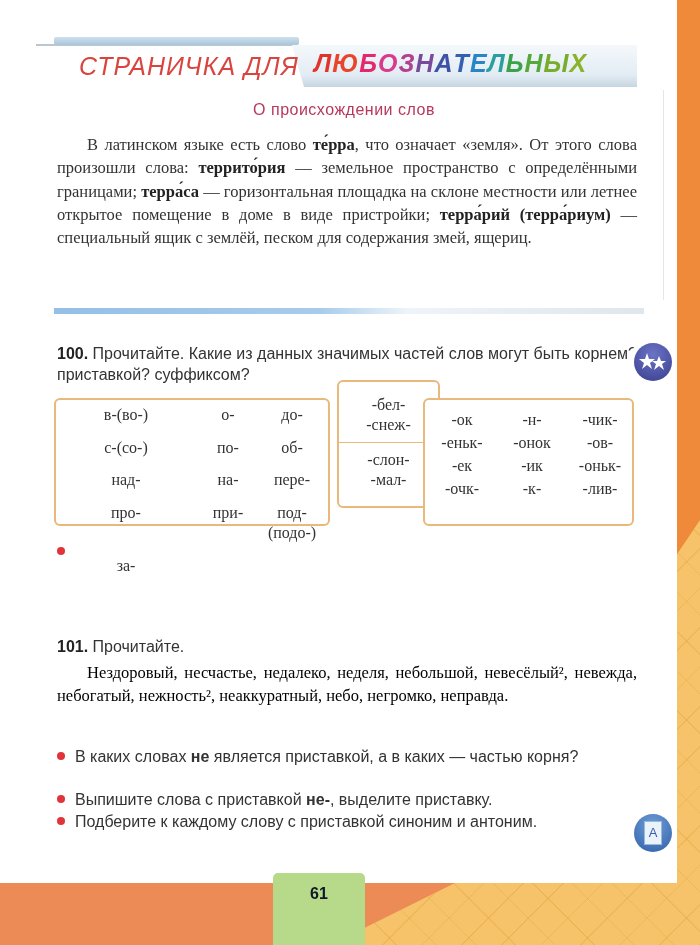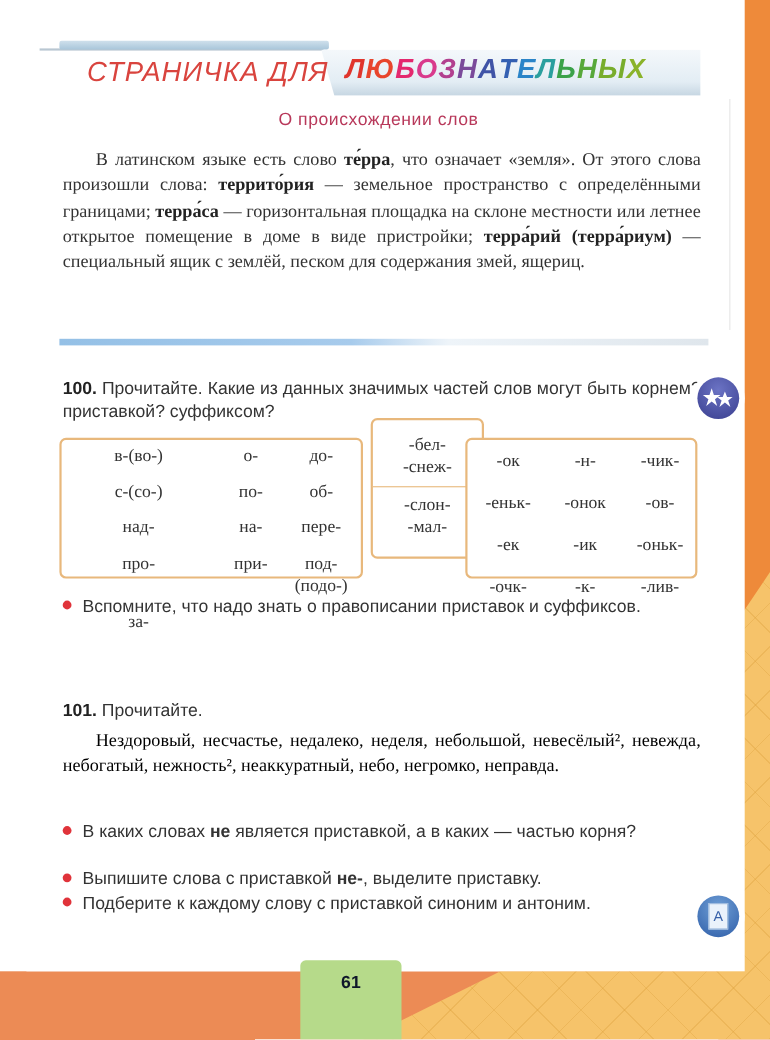--- a/index.html
+++ b/index.html
@@ -88,21 +88,21 @@
     font-size: 16px; color: #333;
   }
   .grid3 {
     display: grid; grid-template-columns: 136px 68px 60px; row-gap: 12px;
     padding: 5px 0 0 2px; line-height: 20.5px;
   }
   .grid3 div { text-align: center; }
   .roots { text-align: center; line-height: 20px; }
   .roots .sep { border-top: 1.5px solid #e8b87c; margin: 7px 0; }
   .grid-suf {
-    display: grid; grid-template-columns: 70px 70px 66px; row-gap: 18px;
+    display: grid; grid-template-columns: 70px 70px 66px; row-gap: 3px;
     padding: 10px 12px 0 2px; line-height: 20px;
   }
   .grid-suf div { text-align: center; }
   .bullet {
     display: inline-block; width: 8px; height: 8px; border-radius: 50%;
     background: #e0333a; margin-right: 10px; vertical-align: middle; position: relative; top: -2px;
   }
   .words {
     position: absolute; left: 33px; top: 661px; width: 580px;
     font-size: 16.5px; line-height: 23px; text-align: justify; text-indent: 30px; color: #000000;
@@ -188,21 +188,21 @@
         <div>-ек</div>
         <div>-ик</div>
         <div>-оньк-</div>
         <div>-очк-</div>
         <div>-к-</div>
         <div>-лив-</div>
       </div>
   </div>
 
   <div class="task-text" style="top:541px;">
-    <span class="bullet"></span><span>Вспомните, что надо знать о правописании приставок и суффиксов.</span>
+    <span class="bullet"></span>
   </div>
 
   <div class="task-text" style="top:636px;">
     <span class="task-num">101.</span><span> Прочитайте.</span>
   </div>
   <div class="words" id="words">Нездоровый, несчастье, недалеко, неделя, небольшой, невесёлый², невежда, небогатый, нежность², неаккуратный, небо, негромко, неправда.</div>
 
   <div class="task-text" style="top:746px;" id="b101-0"><span class="bullet"></span>В каких словах <b>не</b> является приставкой, а в каких — частью корня?</div>
   <div class="task-text" style="top:789px;" id="b101-1"><span class="bullet"></span>Выпишите слова с приставкой <b>не-</b>, выделите приставку.</div>
   <div class="task-text" style="top:811px;" id="b101-2"><span class="bullet"></span>Подберите к каждому слову с приставкой синоним и антоним.</div>

